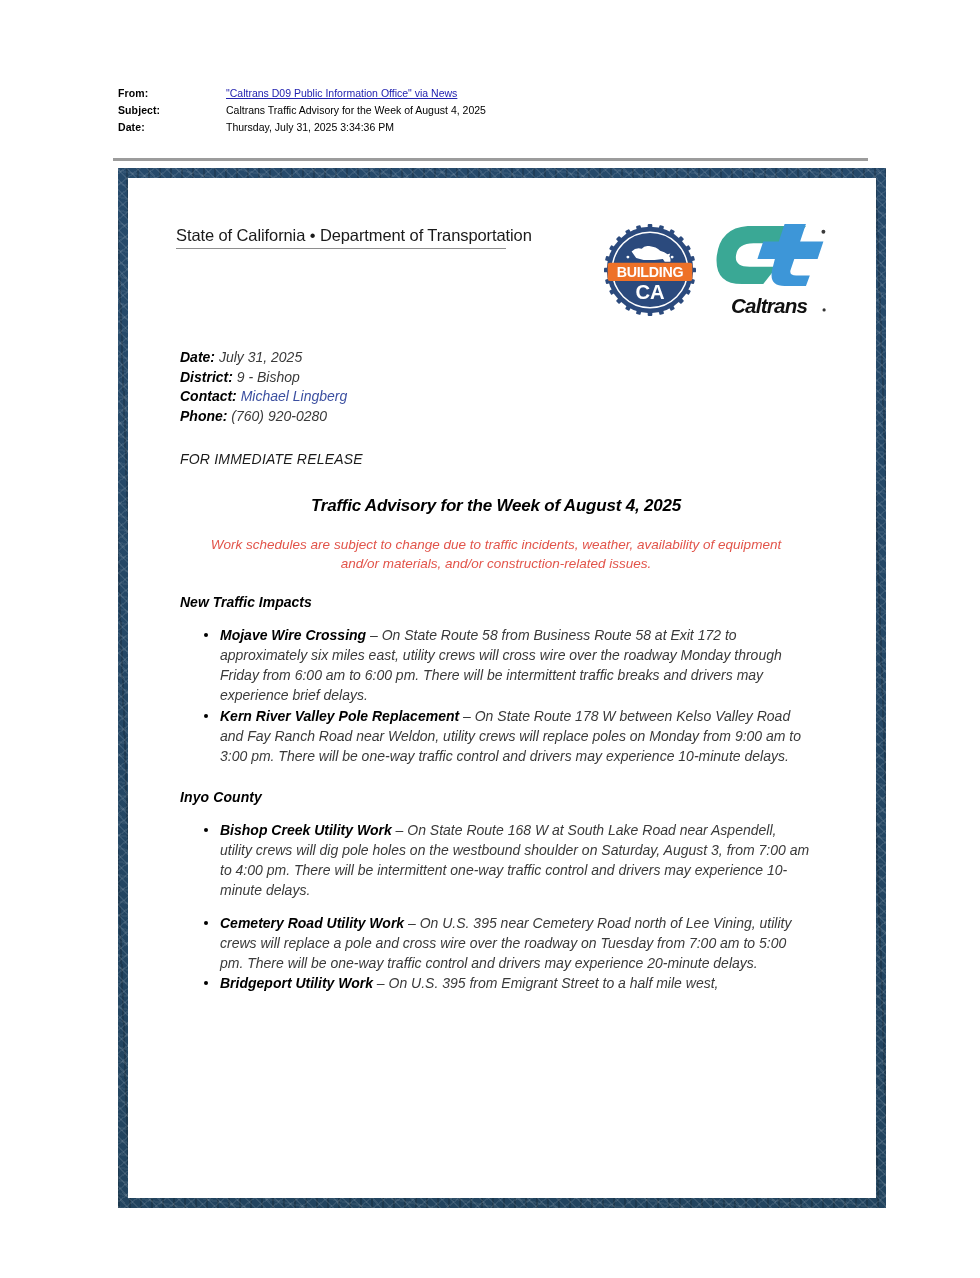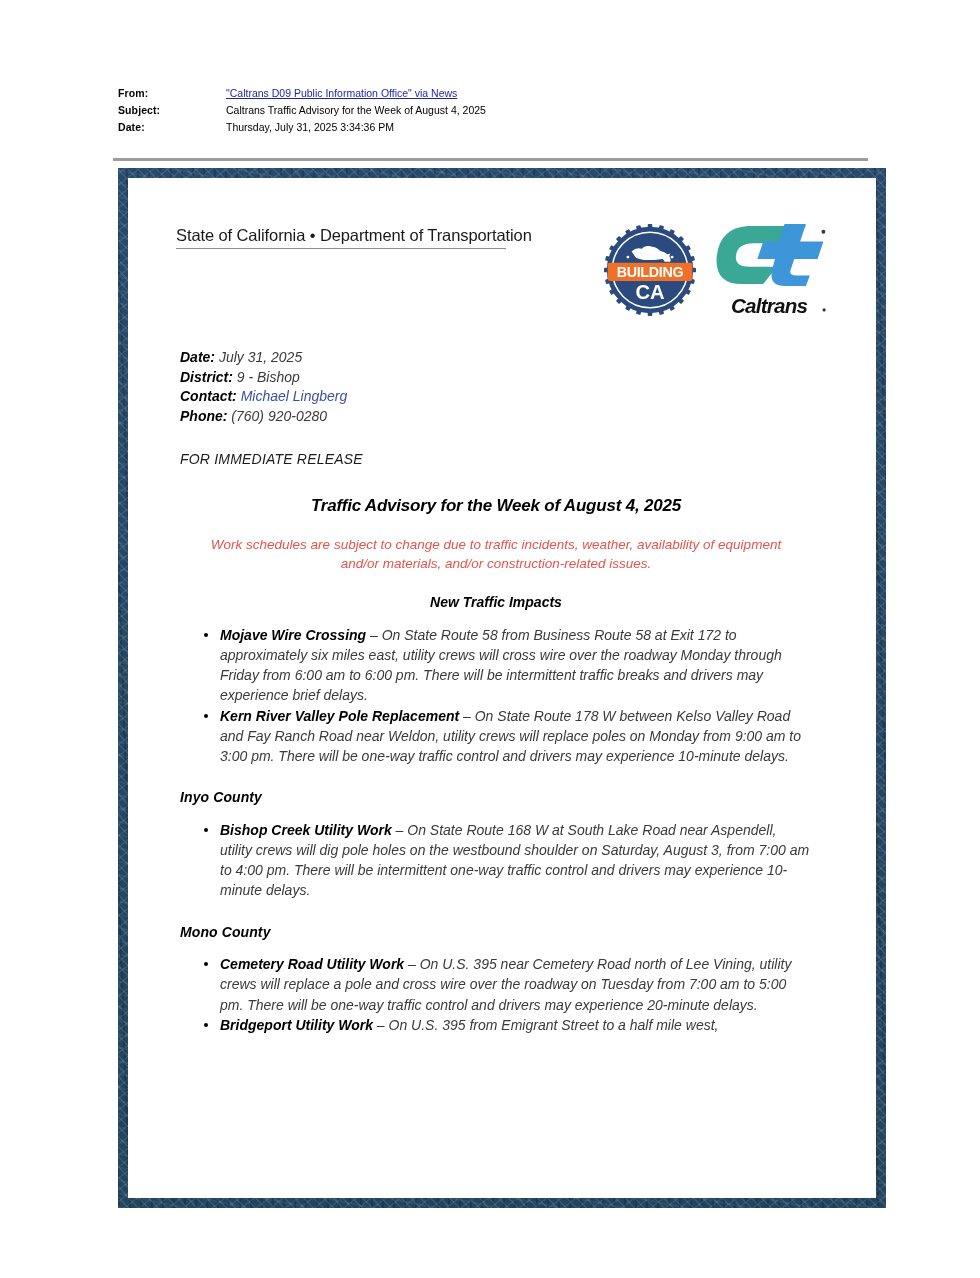--- a/index.html
+++ b/index.html
@@ -180,21 +180,20 @@
     margin-top: 20px;
     padding: 0 18px;
     text-align: center;
     color: #e2544a;
     font-size: 13.5px;
     line-height: 19px;
   }
 
   .section-heading-center {
     margin-top: 20px;
-    text-align: center;
     font-weight: bold;
     font-size: 14px;
     color: #000;
   }
 
   .county-heading {
     margin-top: 22px;
     font-weight: bold;
     font-size: 14px;
     color: #000;
@@ -360,21 +359,20 @@
         </li>
       </ul>
 
       <div class="county-heading">Inyo County</div>
       <ul class="bullets">
         <li>
           <b>Bishop Creek Utility Work</b><span> – On State Route 168 W at South Lake Road near Aspendell, utility crews will dig pole holes on the westbound shoulder on Saturday, August 3, from 7:00 am to 4:00 pm. There will be intermittent one-way traffic control and drivers may experience 10-minute delays.</span>
         </li>
       </ul>
 
-      <div class="county-heading">Mono County</div>
       <ul class="bullets">
         <li>
           <b>Cemetery Road Utility Work</b><span> – On U.S. 395 near Cemetery Road north of Lee Vining, utility crews will replace a pole and cross wire over the roadway on Tuesday from 7:00 am to 5:00 pm. There will be one-way traffic control and drivers may experience 20-minute delays.</span>
         </li>
         <li>
           <b>Bridgeport Utility Work</b><span> – On U.S. 395 from Emigrant Street to a half mile west,</span>
         </li>
       </ul>
 
     </div>

